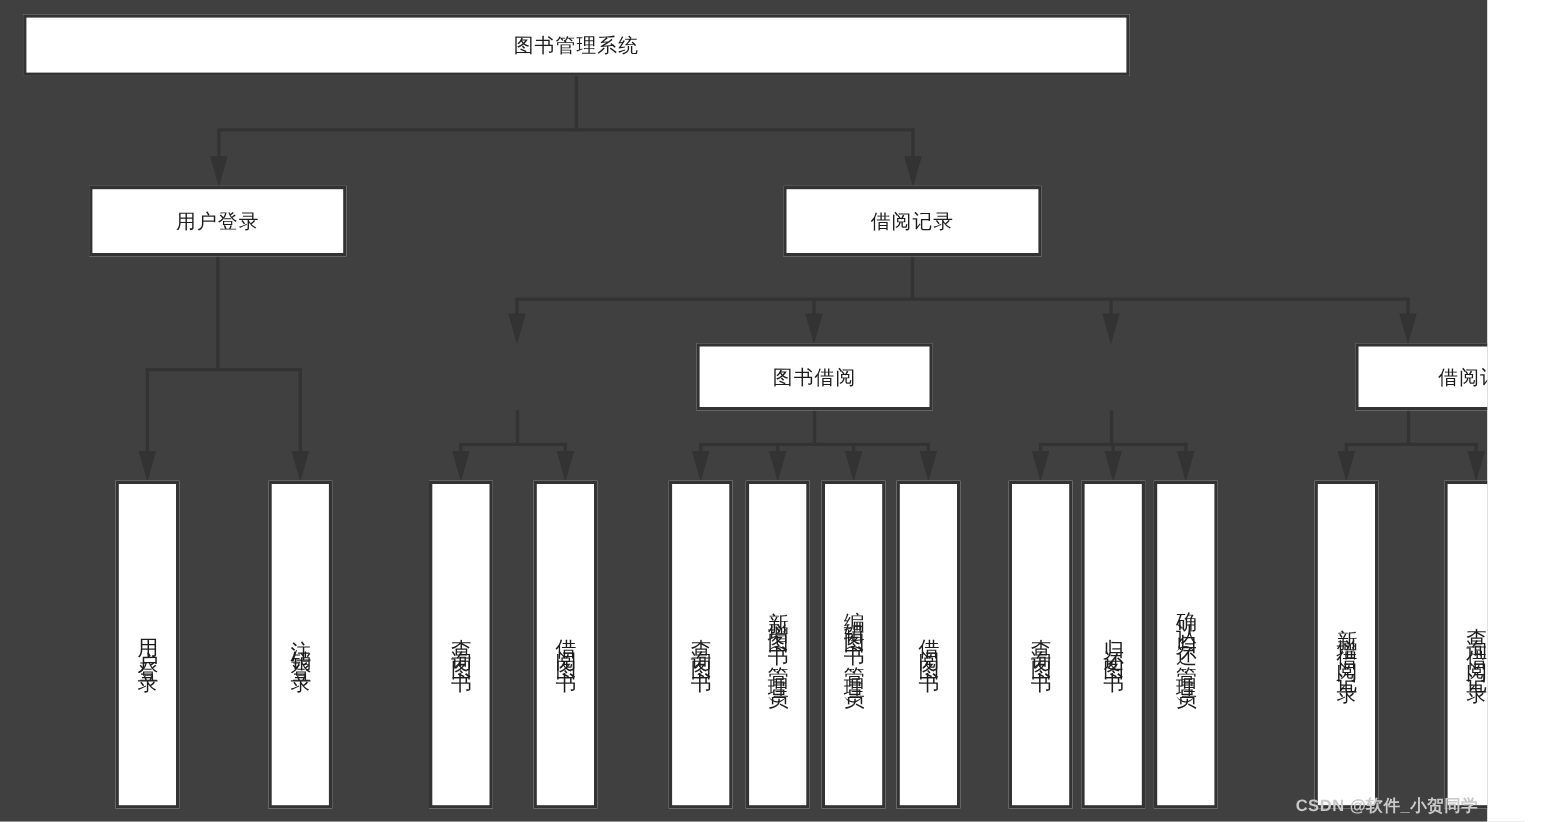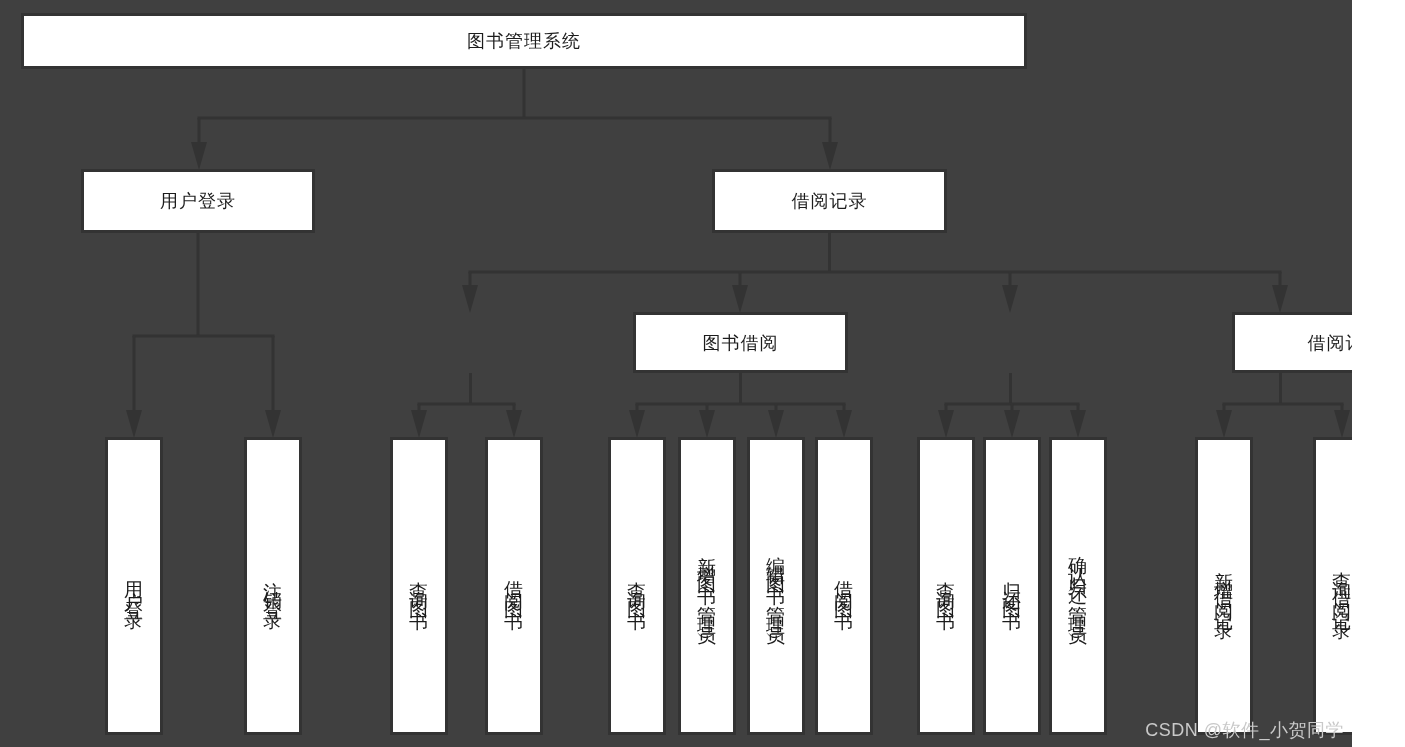--- a/index.html
+++ b/index.html
@@ -28,24 +28,25 @@
     writing-mode:vertical-rl;
     text-orientation:mixed;
     font-size:19px;
     letter-spacing:10px;
     line-height:1;
     white-space:nowrap;
   }
   .watermark{
     position:absolute;
     right:8px;bottom:5px;
-    font-size:18px;
+    font-size:15px;
     color:#c9c9c9;
     letter-spacing:0.5px;
     white-space:nowrap;
+    font-weight:bold;
   }
 </style>
 </head>
 <body>
 
 <div class="stage">
 
   <svg class="connectors" viewBox="0 0 1405 747" xmlns="http://www.w3.org/2000/svg">
     <g stroke="#333333" stroke-width="3" fill="none">
       <path d="M524 69 V118"></path>

